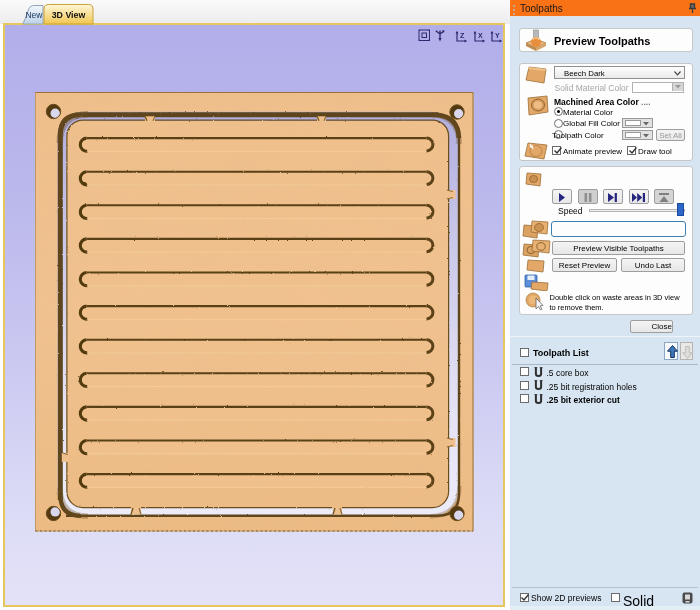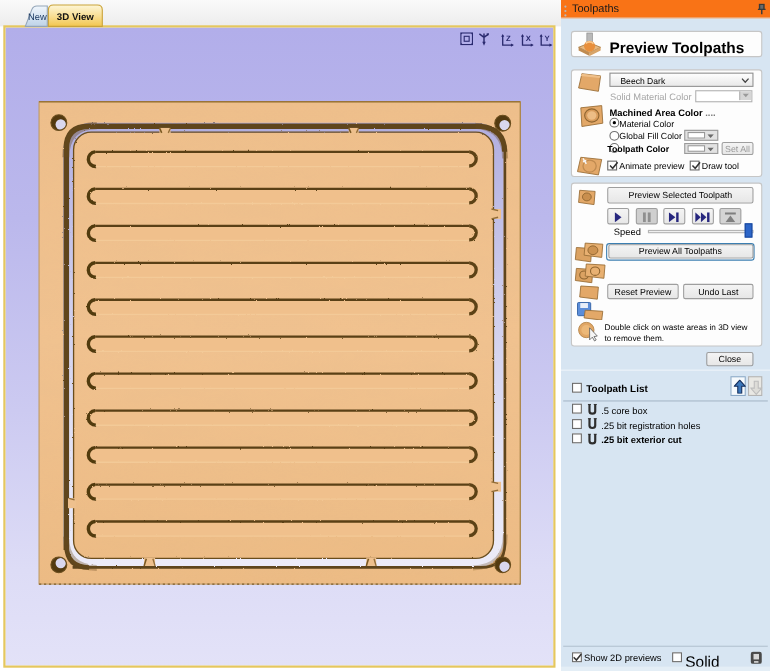--- a/index.html
+++ b/index.html
@@ -223,21 +223,21 @@
 
     <div class="wbox" style="top:28px; height:24px;"></div>
     <svg class="abs" style="left:14px; top:29px;" width="24" height="23" viewBox="0 0 24 23">
       <path d="M2,14 L12,10 L22,14 L12,19 Z" fill="#e8b87f" stroke="#a87d46" stroke-width="0.8"></path>
       <path d="M2,14 L12,19 L12,22 L2,17 Z" fill="#c08b50"></path>
       <path d="M22,14 L12,19 L12,22 L22,17 Z" fill="#d8a468"></path>
       <rect x="9.5" y="1" width="5" height="9" fill="#b9b9b9" stroke="#8a8a8a" stroke-width="0.6"></rect>
       <circle cx="12" cy="13" r="5" fill="#e88f3c"></circle>
       <path d="M8.5,10.5 A5 5 0 0 1 15.5,10.6" fill="none" stroke="#f8c88f" stroke-width="1.6"></path>
     </svg>
-    <div class="lbl" style="left:44px; top:35px; font-size:14px; font-weight:bold;">Preview Toolpaths</div>
+    <div class="lbl" style="left:44px; top:35px; font-size:11px; font-weight:bold;">Preview Toolpaths</div>
 
     <div class="wbox" style="top:63px; height:98px;"></div>
     <svg class="abs" style="left:15px; top:65px;" width="24" height="20" viewBox="0 0 24 20">
       <path d="M4,2 L21,4 L19,18 L1,15 Z" fill="#e3a868" stroke="#9a6e38" stroke-width="0.8"></path>
       <path d="M4,2 L21,4 L20,6 L3,4 Z" fill="#f0c089"></path>
     </svg>
     <div class="abs" id="combo-beech" style="left:44px; top:66px; width:131px; height:13px; background:linear-gradient(180deg,#fefefe,#e9e9e9); border:1px solid #8f8f8f;">
       <span class="lbl" style="left:9px; top:2px; font-size:7.8px;">Beech Dark</span>
       <svg class="abs" style="right:3px; top:4px;" width="7" height="5">
           <path d="M0.5,0.5 L3.5,3.8 L6.5,0.5" stroke="#444" stroke-width="1.2" fill="none"></path>
@@ -263,21 +263,21 @@
     <div class="lbl" style="left:53px; top:107.5px; font-size:8px;">Material Color</div>
     <div class="radio" style="left:44px; top:118.5px;"></div>
     <div class="lbl" style="left:53px; top:119px; font-size:8px;">Global Fill Color</div>
     <div class="abs" style="left:112px; top:117.5px; width:31px; height:10px; background:#e2e2e2; border:1px solid #9a9a9a;">
       <div class="abs" style="left:2px; top:1.5px; width:16px; height:5.5px; background:#fff; border:1px solid #999;"></div>
       <svg class="abs" style="right:2px;top:3px;" width="7" height="4">
           <path d="M0,0 L6,0 L3,3.5 Z" fill="#6a6a6a"></path>
         </svg>
     </div>
     <div class="radio" style="left:44px; top:130px;"></div>
-    <div class="lbl" style="left:42px; top:130.5px; font-size:8px;font-weight:bold;">Toolpath Color</div>
+    <div class="lbl" style="left:42px; top:130.5px; font-size:8px;">Toolpath Color</div>
     <div class="abs" style="left:112px; top:129.5px; width:31px; height:10px; background:#e2e2e2; border:1px solid #9a9a9a;">
       <div class="abs" style="left:2px; top:1.5px; width:16px; height:5.5px; background:#fff; border:1px solid #999;"></div>
       <svg class="abs" style="right:2px;top:3px;" width="7" height="4">
           <path d="M0,0 L6,0 L3,3.5 Z" fill="#6a6a6a"></path>
         </svg>
     </div>
     <div class="btn" style="left:146px; top:128.5px; width:29px; height:12px; color:#9a9a9a; line-height:12px;">Set All</div>
     <svg class="abs" style="left:13px; top:140px;" width="26" height="21" viewBox="0 0 26 21">
       <path d="M5,3 L24,5 L21,19 L2,16 Z" fill="#e3a868" stroke="#9a6e38" stroke-width="0.8"></path>
       <ellipse cx="13" cy="11" rx="6" ry="5.5" fill="none" stroke="#c08b50" stroke-width="1.2"></ellipse>
@@ -292,21 +292,20 @@
     <svg class="abs" style="left:118.5px; top:147px;" width="8" height="8">
         <path d="M0.5,3.5 L3,6 L7.5,0.5" stroke="#333" stroke-width="1.4" fill="none"></path>
       </svg>
     <div class="lbl" style="left:128px; top:147px; font-size:8px;">Draw tool</div>
 
     <div class="wbox" style="top:166px; height:149px;"></div>
     <svg class="abs" style="left:15px; top:171px;" width="18" height="17" viewBox="0 0 18 17">
       <path d="M2,2 L16,3 L15,15 L1,13 Z" fill="#e3a868" stroke="#9a6e38" stroke-width="0.8"></path>
       <ellipse cx="8.5" cy="8" rx="4" ry="3.6" fill="#c98f4e" stroke="#8f6530" stroke-width="0.8"></ellipse>
     </svg>
-    <div class="btn" style="left:42px; top:170px; width:133px; height:15px; line-height:14px;">Preview Selected Toolpath</div>
     <div class="btn" style="left:42px; top:188.5px; width:20px; height:15px;"><svg width="8" height="9" style="margin-top:3px;">
           <path d="M1,0 L7,4.5 L1,9 Z" fill="#26267e"></path>
         </svg></div>
     <div class="btn" style="left:68px; top:188.5px; width:20px; height:15px; background:#cfcfcf;"><svg width="8" height="9" style="margin-top:3px;">
           <rect x="0.5" y="0" width="2.6" height="9" fill="#8f8f8f"></rect>
           <rect x="4.9" y="0" width="2.6" height="9" fill="#8f8f8f"></rect>
         </svg></div>
     <div class="btn" style="left:93px; top:188.5px; width:20px; height:15px;"><svg width="10" height="9" style="margin-top:3px;">
           <path d="M0,0 L6,4.5 L0,9 Z" fill="#26267e"></path>
           <rect x="6.7" y="0" width="2.2" height="9" fill="#26267e"></rect>
@@ -322,46 +321,46 @@
         </svg></div>
     <div class="lbl" style="left:48px; top:206px;">Speed</div>
     <div class="abs" style="left:79px; top:209px; width:96px; height:3px; background:#efefef; border:1px solid #b5b5b5;"></div>
     <div class="abs" style="left:167px; top:203px; width:7px; height:13px; background:#2c66c9; border:1px solid #1c4a9e;"></div>
     <svg class="abs" style="left:12px; top:219px;" width="28" height="20" viewBox="0 0 28 20">
       <path d="M2,6 L16,7 L15,19 L1,17 Z" fill="#dba262" stroke="#9a6e38" stroke-width="0.8"></path>
       <path d="M10,2 L26,3 L25,15 L9,13 Z" fill="#e8b071" stroke="#9a6e38" stroke-width="0.8"></path>
       <ellipse cx="17" cy="8.5" rx="4.5" ry="4" fill="#cc9251" stroke="#8f6530" stroke-width="0.8"></ellipse>
     </svg>
     <div class="abs" style="left:41px; top:220.5px; width:135px; height:16px; border:1px solid #3c7fb1; border-radius:3px;"></div>
-    <div class="btn" style="left:42.5px; top:222px; width:132px; height:13px; line-height:12px;">Preview All Toolpaths</div>
     <svg class="abs" style="left:12px; top:239px;" width="30" height="19" viewBox="0 0 30 19">
       <path d="M2,5 L17,6 L16,18 L1,16 Z" fill="#dba262" stroke="#9a6e38" stroke-width="0.8"></path>
       <ellipse cx="9" cy="11" rx="4" ry="3.6" fill="none" stroke="#8f6530" stroke-width="1"></ellipse>
       <path d="M11,1 L28,2 L27,14 L10,12 Z" fill="#e8b071" stroke="#9a6e38" stroke-width="0.8"></path>
       <ellipse cx="19" cy="7.5" rx="4.2" ry="3.8" fill="none" stroke="#8f6530" stroke-width="1"></ellipse>
     </svg>
+    <div class="btn" style="left:42px; top:240.5px; width:133px; height:14px; line-height:13px;">Preview Visible Toolpaths</div>
     <svg class="abs" style="left:16px; top:258px;" width="19" height="15" viewBox="0 0 19 15">
       <path d="M2,2 L18,3 L17,14 L1,12 Z" fill="#e3a868" stroke="#9a6e38" stroke-width="0.8"></path>
     </svg>
     <div class="btn" style="left:42px; top:258px; width:65px; height:14px; line-height:13px;">Reset Preview</div>
     <div class="btn" style="left:111px; top:258px; width:64px; height:14px; line-height:13px;">Undo Last</div>
     <svg class="abs" style="left:14px; top:274px;" width="25" height="17" viewBox="0 0 25 17">
       <rect x="1" y="1" width="12" height="12" rx="1" fill="#5b8dd9" stroke="#2e5fa3" stroke-width="0.8"></rect>
       <rect x="3.5" y="1.5" width="7" height="4.5" fill="#e8eef8"></rect>
       <path d="M8,8 L24,9 L23,17 L7,15 Z" fill="#e3a868" stroke="#9a6e38" stroke-width="0.8"></path>
     </svg>
     <svg class="abs" style="left:14px; top:292px;" width="22" height="20" viewBox="0 0 22 20">
       <circle cx="9" cy="8" r="7" fill="#e0a665" stroke="#b5854a" stroke-width="0.8"></circle>
       <circle cx="9" cy="8" r="4.5" fill="#ecb878"></circle>
       <path d="M12,6 L12,17 L14.5,14.5 L16.5,18 L18,17 L16,14 L19,13.5 Z" fill="#f5f5f5" stroke="#555" stroke-width="0.7"></path>
     </svg>
     <div class="lbl" style="left:39.5px; top:293px; font-size:7.5px;">Double click on waste areas in 3D view</div>
     <div class="lbl" style="left:39.5px; top:302.5px; font-size:7.5px;">to remove them.</div>
 
-    <div class="btn" style="left:132px; top:319.5px; width:43px; height:13px; line-height:12px;">Close</div>
+    <div class="btn" style="left:120px; top:319.5px; width:43px; height:13px; line-height:12px;text-align:right;">Close</div>
     <div class="abs" style="left:0; top:336px; width:190px; height:1px; background:#eef4fa;"></div>
 
     <div class="cb" style="left:9.5px; top:348px;"></div>
     <div class="lbl" style="left:23px; top:348px; font-size:9px; font-weight:bold;">Toolpath List</div>
     <div class="abs" style="left:153.8px; top:342px; width:14.5px; height:18px; background:#f6fafd; border:1px solid #8aa8c6;">
       <svg class="abs" style="left:1.8px;top:2px;" width="11" height="13">
           <path d="M5.5,0.5 L10.5,6.2 H7.3 V12.5 H3.7 V6.2 H0.5 Z" fill="#3c78bc" stroke="#16305e" stroke-width="1"></path>
         </svg>
     </div>
     <div class="abs" style="left:169.8px; top:342px; width:13px; height:18px; background:#e9e8e4; border:1px solid #b4b4b4;">

